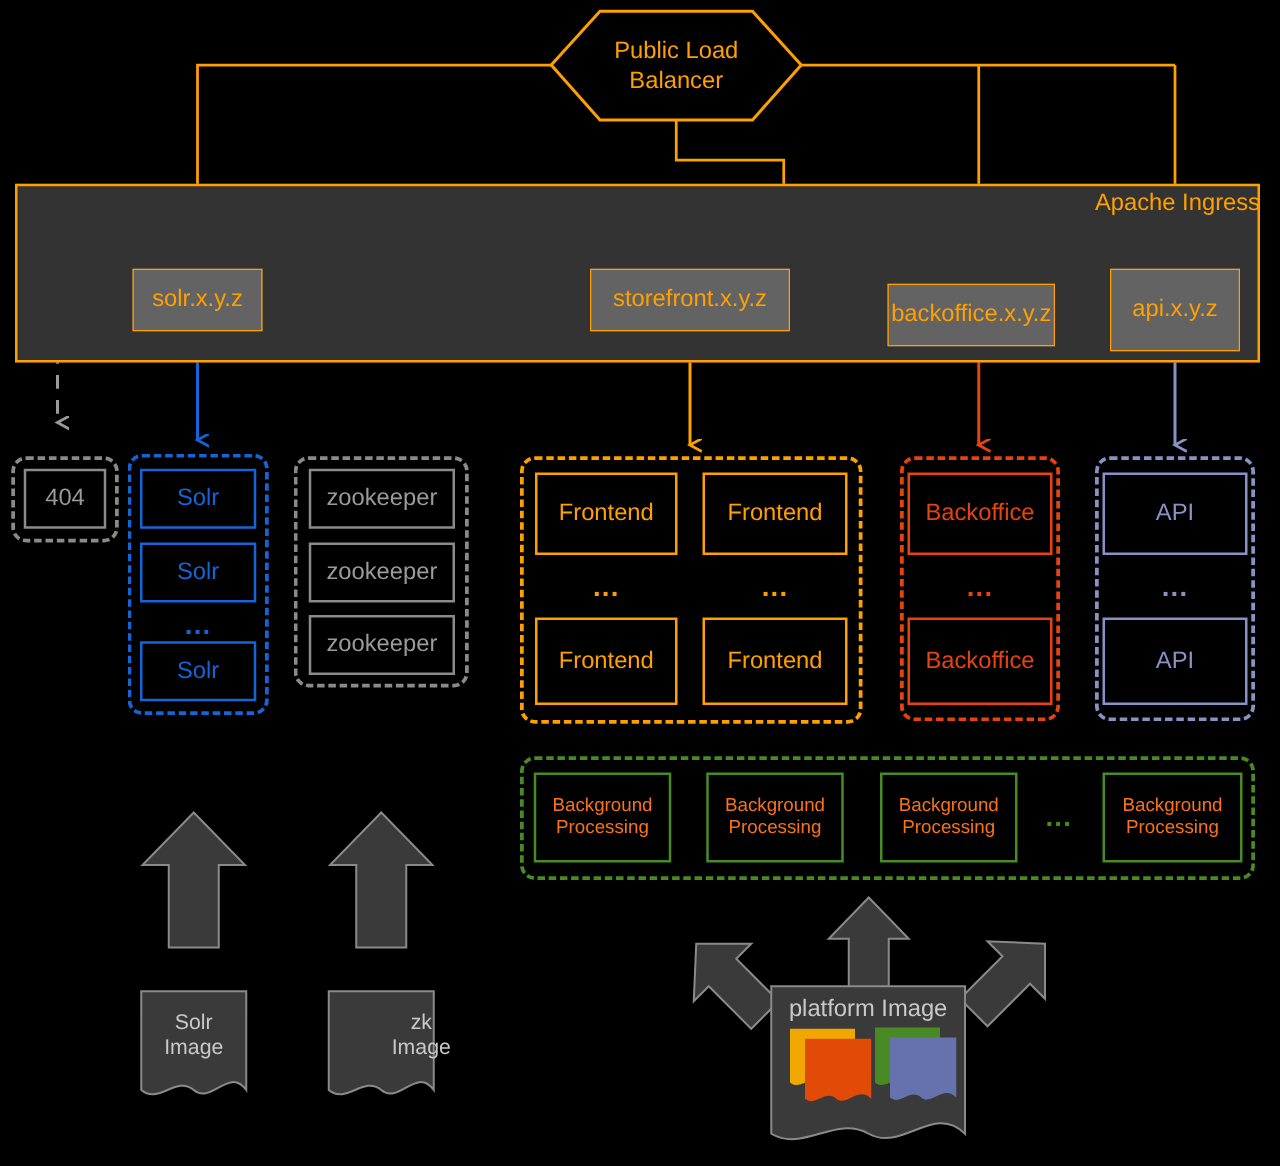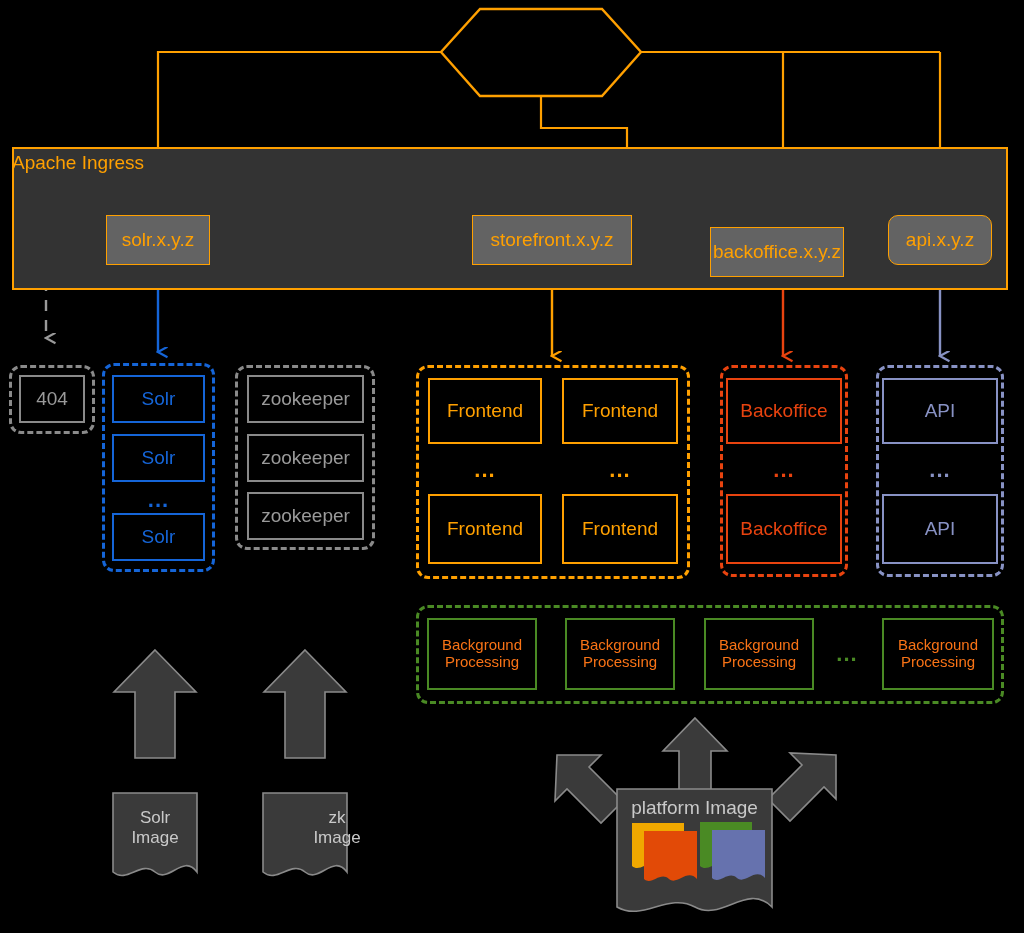--- a/index.html
+++ b/index.html
@@ -39,21 +39,21 @@
 
   
   #ingress-panel {
     position: absolute;
     left: 12px; top: 147px; width: 996px; height: 143px;
     background: #333333;
     border: 2px solid #ffa000;
   }
   #ingress-title {
     position: absolute; left: 12px; top: 152px; width: 996px;
-    text-align: left; font-size: 19px; color: #ffa000;
+    text-align: right; font-size: 19px; color: #ffa000;
   }
   
   .hostbox {
     background: #636363;
     border: 1.5px solid #ffa000;
     color: #ffa000;
     font-size: 19px;
   }
   
   .group {
@@ -176,24 +176,28 @@
 
   <div class="node hostbox" style="left:106px; top:215px; width:104px; height:50px;">
     <span>solr.x.y.z</span>
   </div>
   <div class="node hostbox" style="left:472px; top:215px; width:160px; height:50px;">
     <span>storefront.x.y.z</span>
   </div>
   <div class="node hostbox" style="left:710px; top:215px; width:134px; height:50px;margin-top:12px;">
     <span>backoffice.x.y.z</span>
   </div>
-  <div class="node hostbox" style="left:888px; top:215px; width:104px; height:50px;border-radius:10px;">
+  <div class="node hostbox" style="left:888px; top:215px; width:104px; height:66px;">
     <span>api.x.y.z</span>
   </div>
 
+  <div class="hex-label" style="left:441px; top:9px; width:200px; height:87px;">
+    <span>Public Load
+Balancer</span>
+  </div>
 
   <div class="group g-gray" style="left:9px; top:365px; width:86px; height:69px;"></div>
   <div class="node unit u-gray" style="left:19px; top:375px; width:66px; height:48px;">
     <span>404</span>
   </div>
 
   <div class="group g-blue" style="left:102px; top:363px; width:113px; height:209px;"></div>
   <div class="node unit u-blue" style="left:112px; top:375px; width:93px; height:48px;">
     <span>Solr</span>
   </div>

